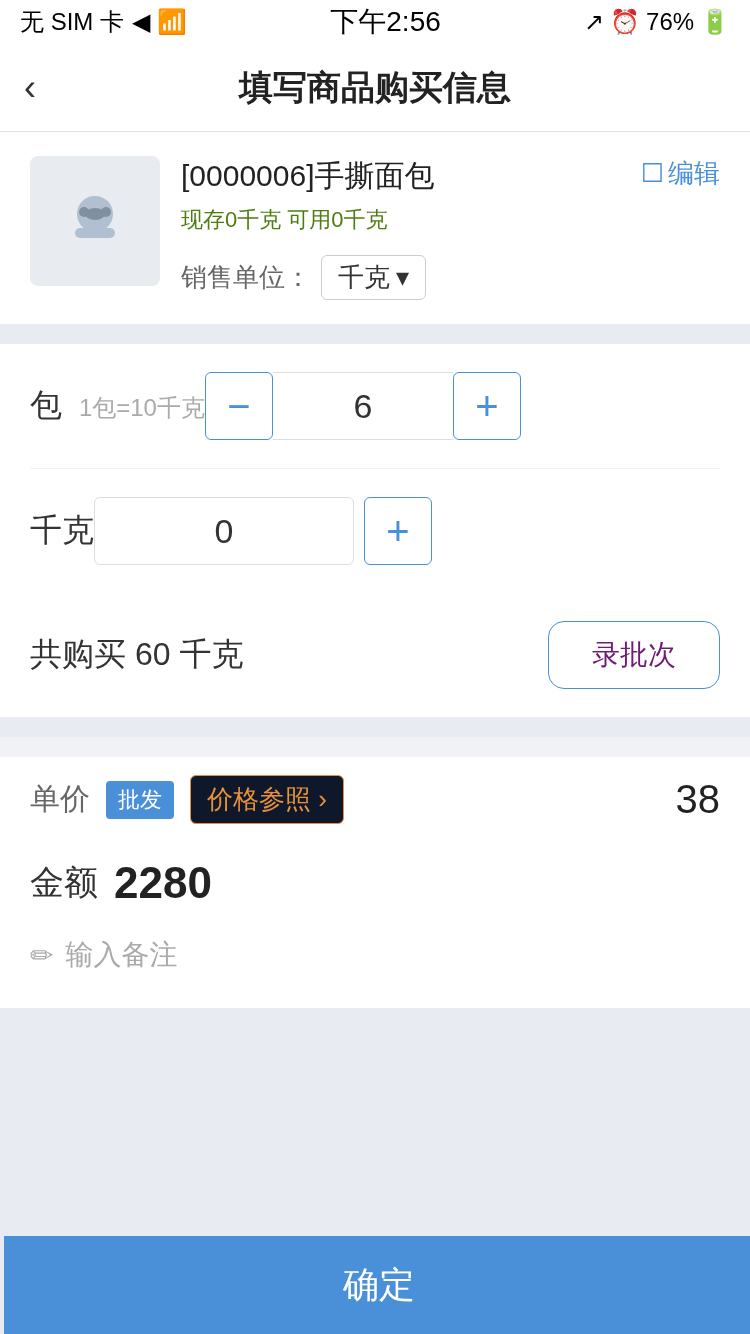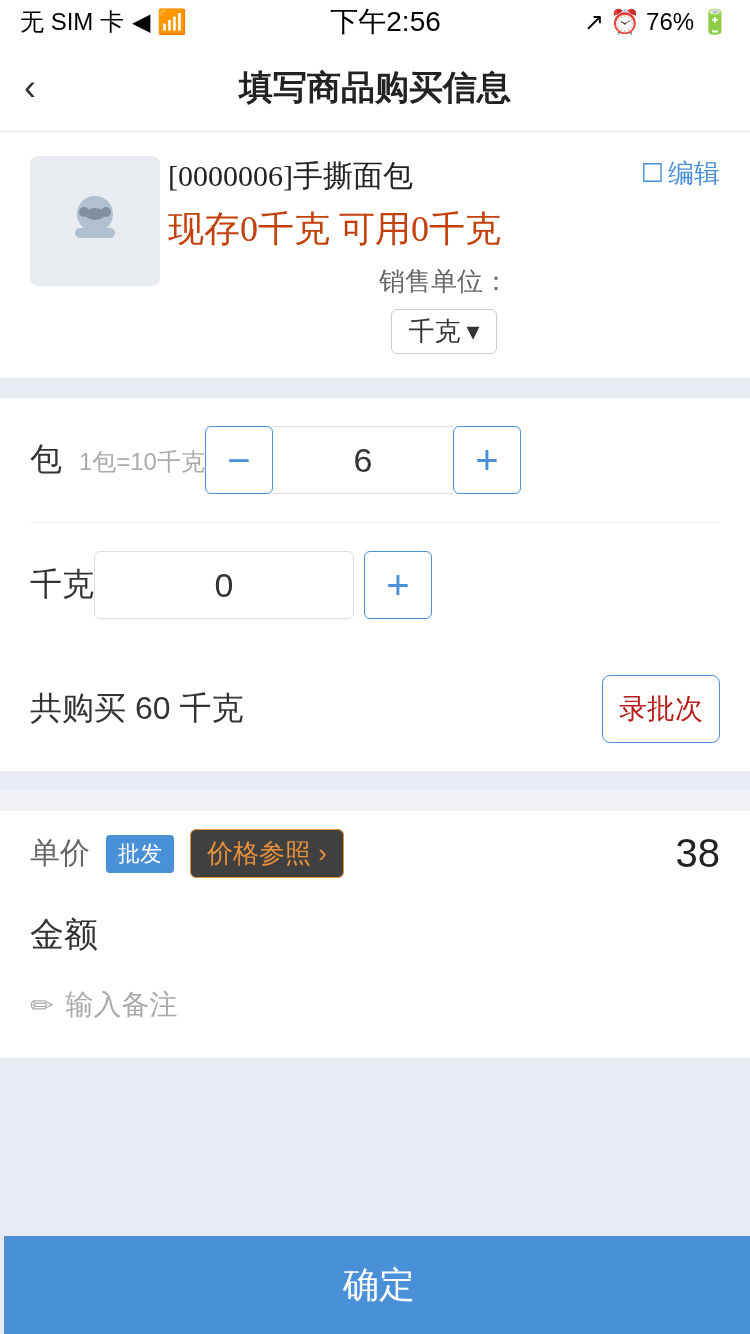--- a/index.html
+++ b/index.html
@@ -52,39 +52,38 @@
       font-weight: 600;
       color: #222;
     }
 
     
     .product-card {
       background: #fff;
       padding: 24px 30px;
       display: flex;
       align-items: flex-start;
-      gap: 8px;
+      gap: 21px;
       margin-top: 0;
-      font-family: Liberation Serif, serif;
     }
     .product-image {
       width: 130px;
       height: 130px;
       background: #e8ecf0;
       border-radius: 8px;
       display: flex;
       align-items: center;
       justify-content: center;
       flex-shrink: 0;
     }
     .product-image svg { width: 70px; height: 70px; }
     .product-info { flex: 1; }
     .product-name { font-size: 30px; color: #222; font-weight: 500; margin-bottom: 8px; }
-    .product-stock { font-size: 36px; color: #c2410c; margin-bottom: 10px; }
-    .product-unit { font-size: 26px; color: #666; display: flex; align-items: center; gap: 10px; flex-direction: column; }
+    .product-stock { font-size: 22px; color: #4d7c0f; margin-bottom: 20px; }
+    .product-unit { font-size: 26px; color: #666; display: flex; align-items: center; gap: 10px; }
     .unit-selector {
       border: 1px solid #ccc;
       border-radius: 6px;
       padding: 4px 16px;
       font-size: 26px;
       color: #333;
       background: #fff;
       display: inline-flex;
       align-items: center;
       gap: 6px;
@@ -186,23 +185,23 @@
       display: flex;
       align-items: center;
       justify-content: space-between;
     }
     .summary-text {
       font-size: 32px;
       color: #333;
     }
     .summary-btn {
       border: 1.5px solid #4a90d9;
-      color: #b91c1c;
-      border-radius: 8px;
-      padding: 14px 16px;
+      color: #701a75;
+      border-radius: 16px;
+      padding: 14px 43px;
       font-size: 28px;
       background: #fff;
       cursor: pointer;
     }
 
     
     .price-section {
       background: #fff;
       margin-top: 20px;
       padding: 18px 30px 10px;
@@ -222,21 +221,21 @@
       font-size: 22px;
       padding: 4px 12px;
       border-radius: 4px;
     }
     .price-ref-btn {
       border: 1.5px solid #e8913a;
       color: #e8913a;
       border-radius: 6px;
       padding: 6px 16px;
       font-size: 26px;
-      background: #404040;
+      background: #0f172a;
       cursor: pointer;
       display: flex;
       align-items: center;
       gap: 4px;
     }
     .price-value {
       margin-left: auto;
       font-size: 40px;
       color: #222;
       font-weight: 500;
@@ -389,20 +388,21 @@
     <span class="price-label">单价</span>
     <span class="price-tag">批发</span>
     <button class="price-ref-btn">价格参照 ›</button>
     <span class="price-value">38</span>
   </div>
 </div>
 
 <div class="amount-section">
   <div class="amount-row">
     <span class="amount-label">金额</span>
+    <span class="amount-value">2280</span>
   </div>
   <div class="remark-row">
     <span>✏</span>
     <span>输入备注</span>
   </div>
 </div>
 
 <div class="content-bg"></div>
 
 <button class="confirm-btn">确定</button>

